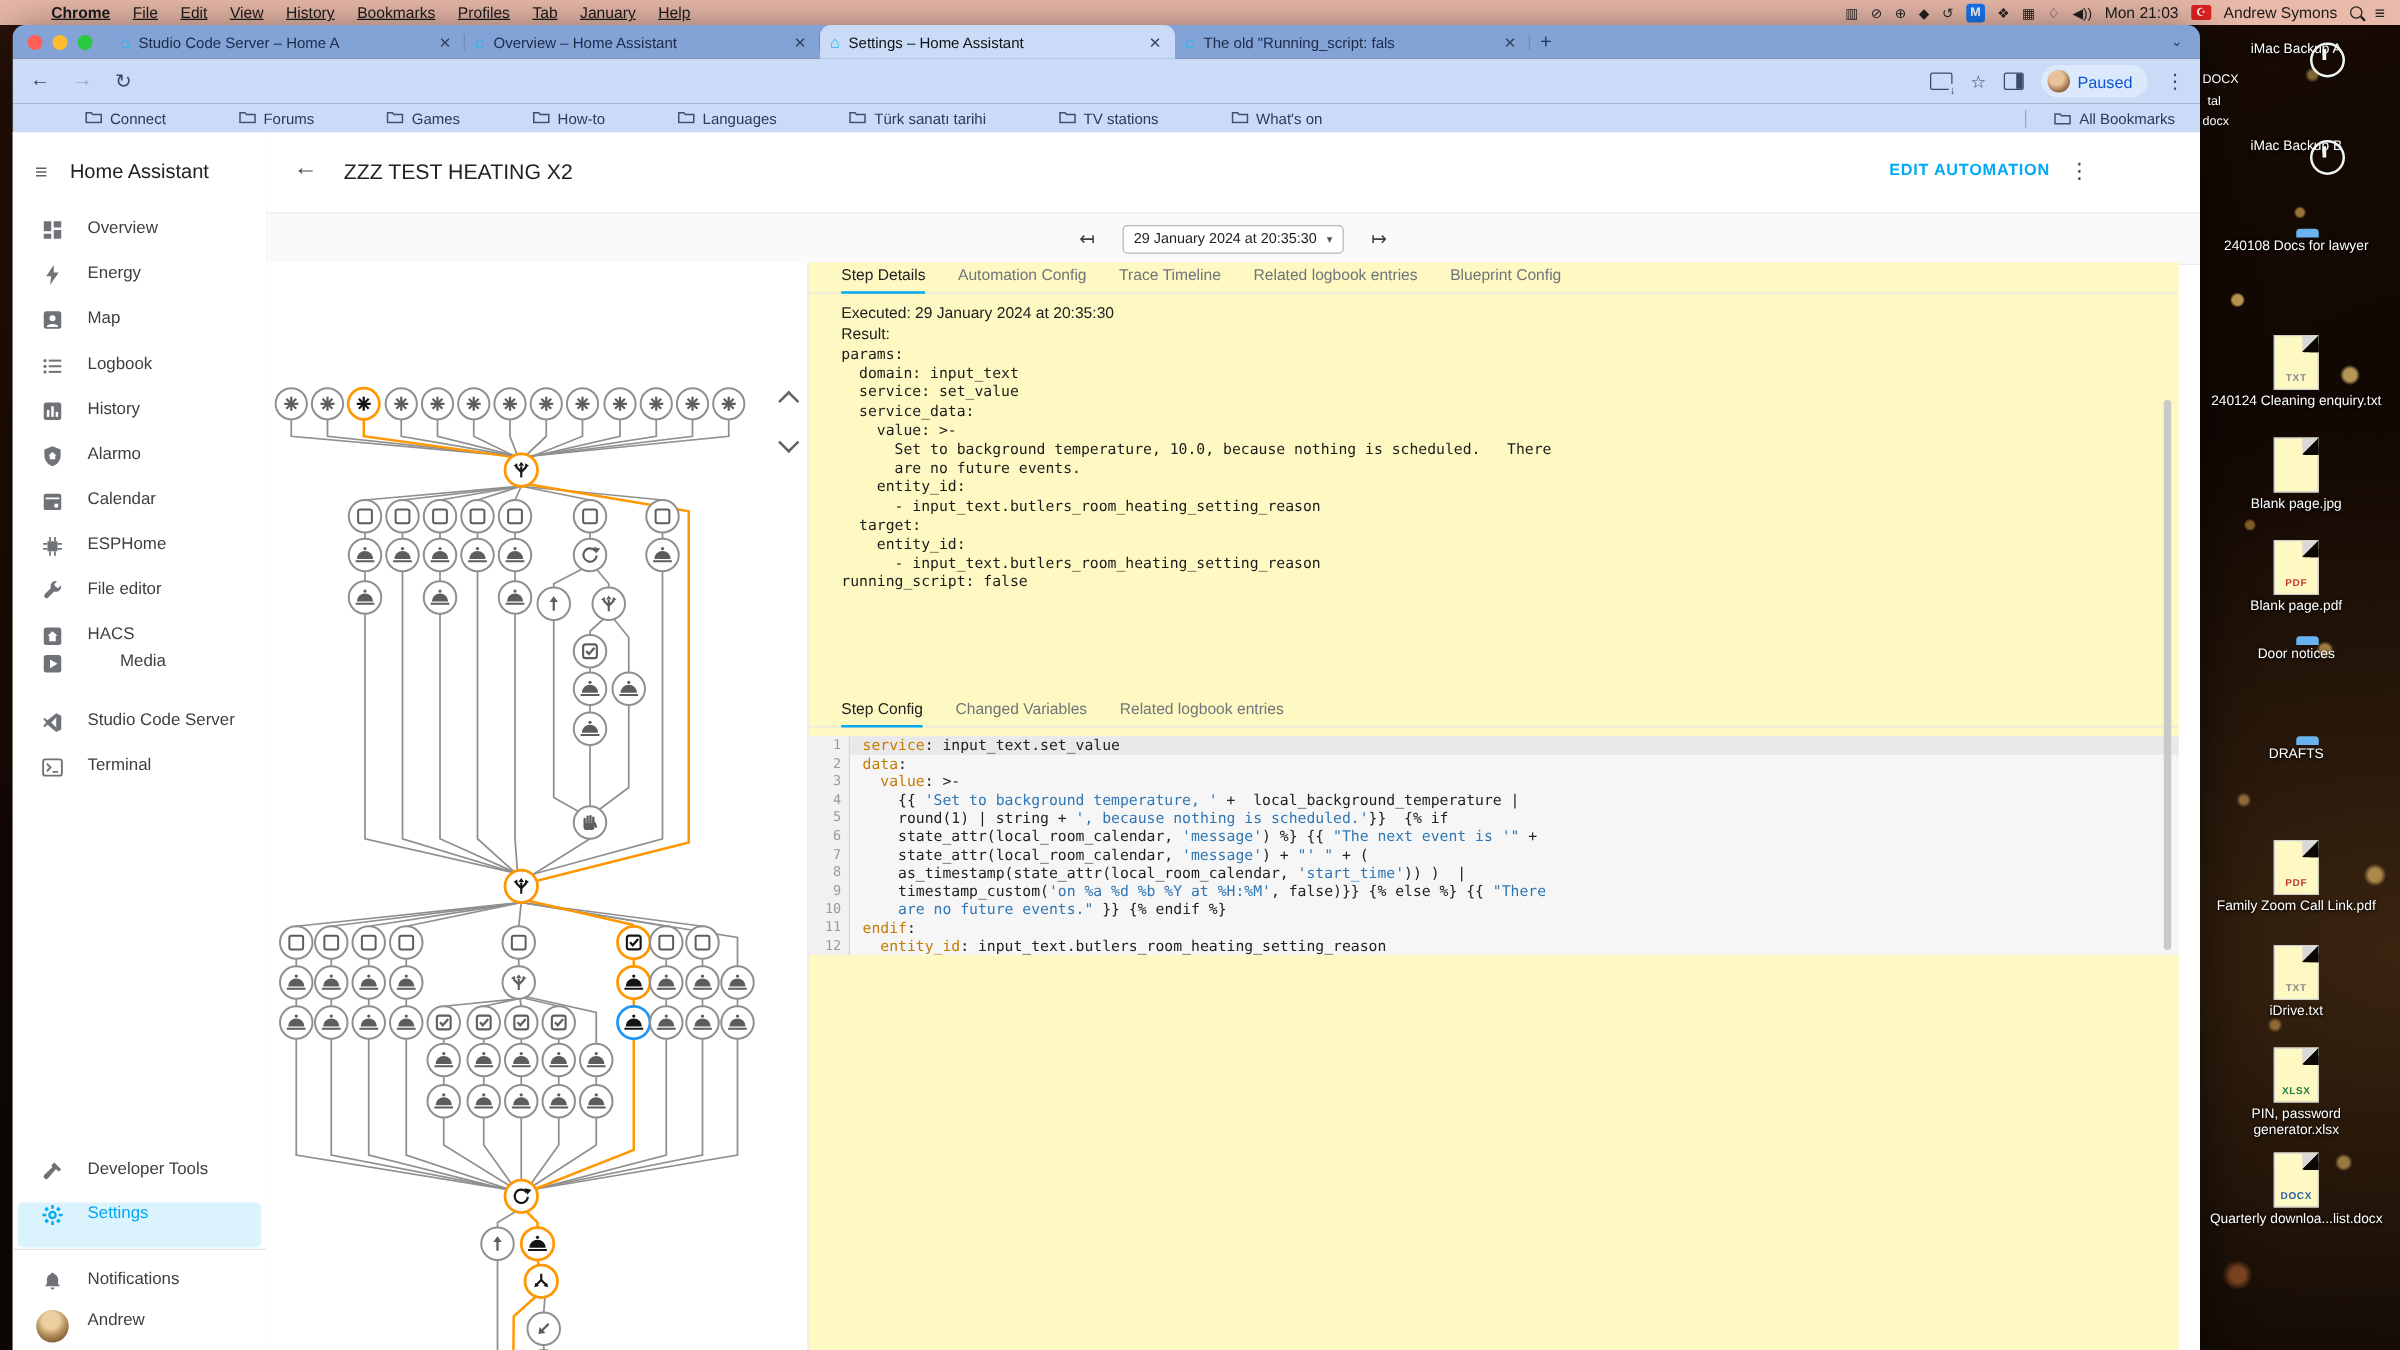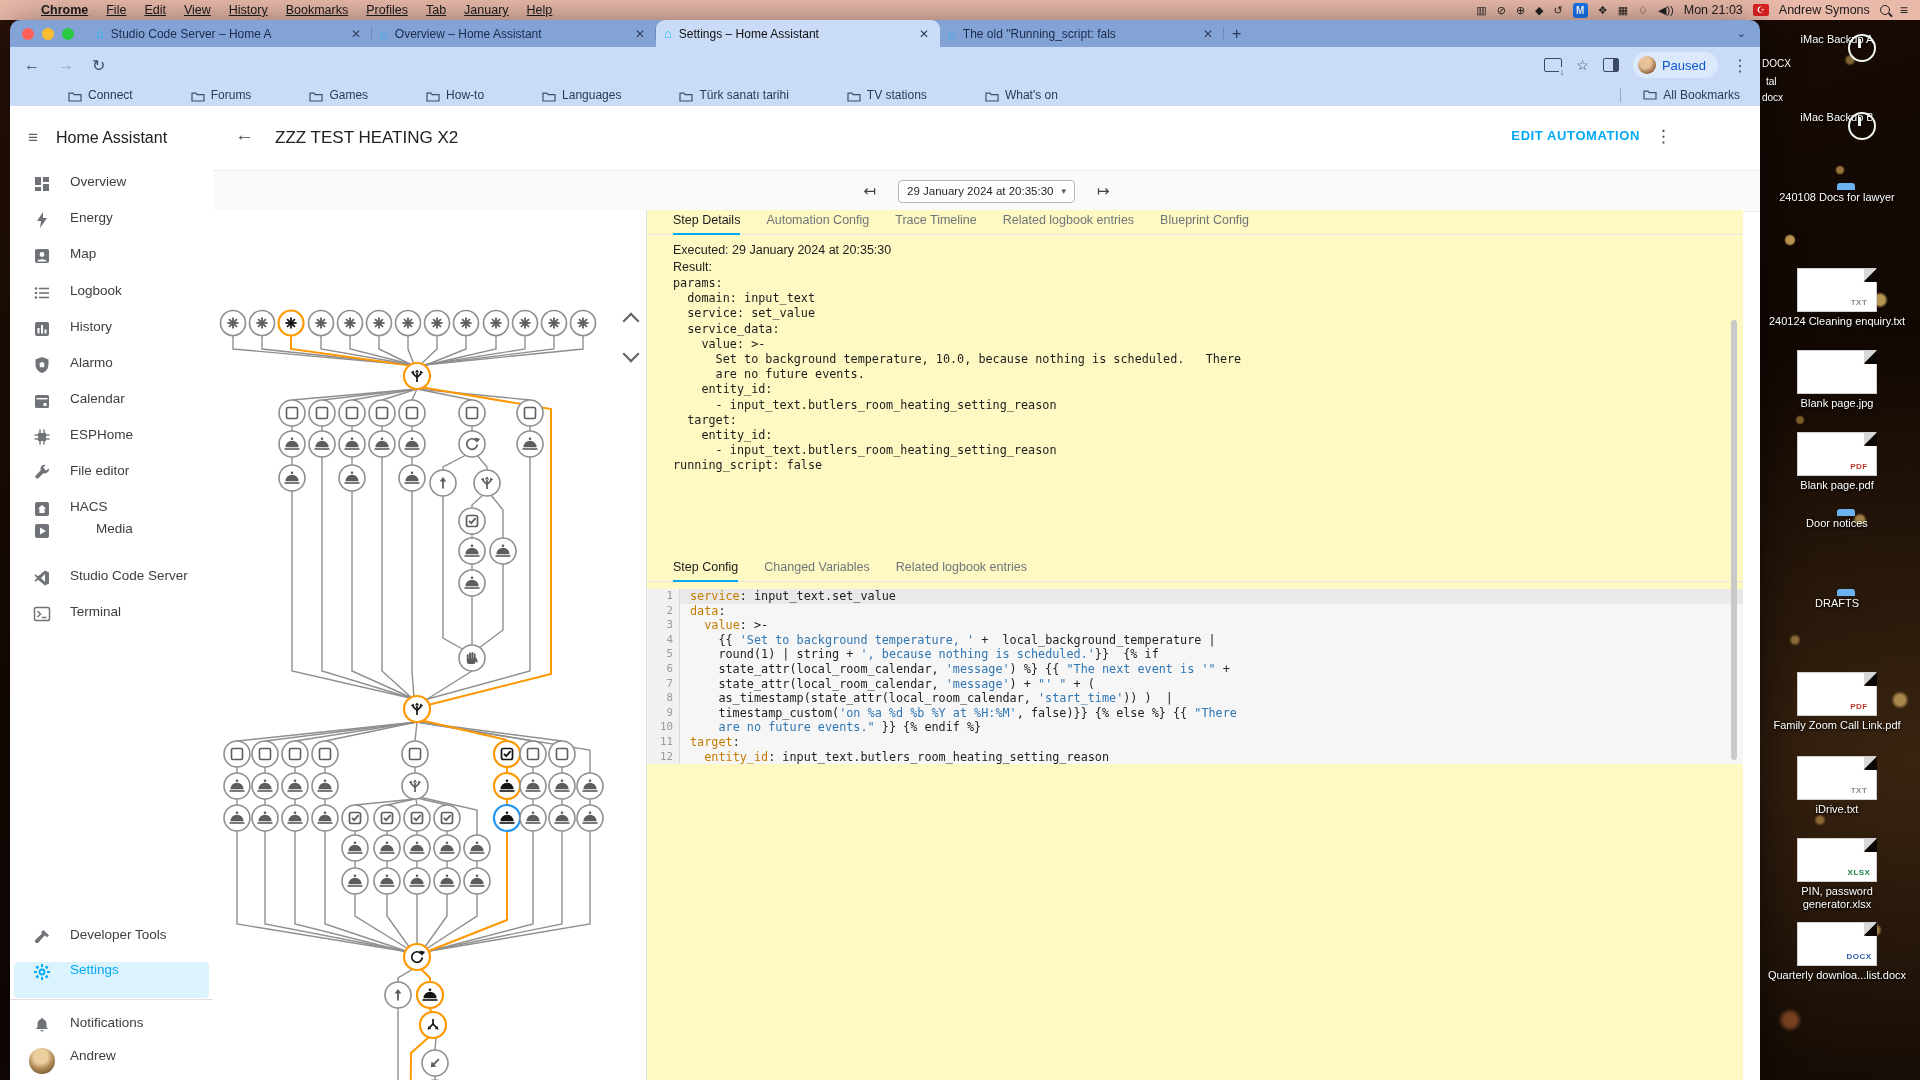--- a/index.html
+++ b/index.html
@@ -69,21 +69,21 @@
   .tb-ico{color:#3a4a66;font-size:14px;}
   .shareico{width:16px;height:12px;border:1.6px solid #3a4a66;border-radius:2px;position:relative;}
   .shareico::after{content:"↓";position:absolute;right:-4px;bottom:-6px;font-size:9px;color:#3a4a66;background:#c9dbf6;padding:0 1px;}
   .sideico{width:14px;height:12px;border:1.6px solid #3a4a66;border-radius:2px;position:relative;}
   .sideico::after{content:"";position:absolute;right:0;top:0;width:5px;height:12px;background:#3a4a66;}
   .paused{display:flex;align-items:center;gap:6px;background:#dcE8fb;background:#dce8fb;border-radius:14px;
           height:26px;padding:0 12px 0 5px;color:#0b57d0;font-size:13px;}
   .pava{width:18px;height:18px;border-radius:50%;background:radial-gradient(circle at 40% 35%,#e8c39a 0 35%,#9a6b43 70%,#6c462a 100%);}
   .bookmarks{position:absolute;left:0;top:63px;width:100%;height:23px;background:#c9dbf6;
              display:flex;align-items:center;font-size:12px;color:#2b3a55;border-bottom:1px solid #aabfe2;}
-  .bm{display:flex;align-items:flex-end;gap:6px;margin-left:22px;white-space:nowrap;padding-left:36px;}
+  .bm{display:flex;align-items:flex-start;gap:6px;margin-left:22px;white-space:nowrap;padding-left:36px;}
   .bm svg{display:block;}
   .bm-all{margin-left:auto;display:flex;align-items:center;gap:6px;margin-right:20px;}
   .bm-sep{width:1px;height:14px;background:#8fa7cd;margin-right:16px;}
   
   .page{position:absolute;left:0;top:86px;width:100%;height:974px;background:#fff;}
   
   .ha-side{position:absolute;left:0;top:0;width:203px;height:100%;background:#fff;border-right:1px solid #e0e0e0;}
   .ha-title{position:absolute;left:0;top:12px;height:40px;display:flex;align-items:center;}
   .ha-menuico{margin-left:18px;font-size:17px;color:#5f6368;}
   .ha-name{margin-left:18px;font-size:16px;color:#212121;}
@@ -141,22 +141,22 @@
   .dicon .lbl{margin-top:3px;font-size:11px;color:#fff;text-align:center;line-height:13px;
               text-shadow:0 1px 2px rgba(0,0,0,.9), 0 0 3px rgba(0,0,0,.7);max-width:142px;}
   .ic-drive{width:46px;height:40px;border-radius:5px;background:linear-gradient(#17876e,#0e6e59 70%,#b9bdbf 70%,#d8dcde 100%);
             position:relative;}
   .ic-drive::before{content:"";position:absolute;left:11px;top:4px;width:24px;height:24px;border-radius:50%;
             border:2.5px solid #eef5f2;}
   .ic-drive::after{content:"";position:absolute;left:21px;top:9px;width:2.5px;height:9px;background:#eef5f2;}
   .ic-folder{width:46px;height:34px;border-radius:3px;background:linear-gradient(#6ab2f0,#4f97dd);position:relative;margin-top:6px;}
   .ic-folder::before{content:"";position:absolute;left:0;top:-5px;width:18px;height:7px;border-radius:3px 3px 0 0;
             background:#6ab2f0;}
-  .ic-page{width:34px;height:42px;background:#ffffff;border:1px solid #cfcfcf;position:relative;
-           display:flex;align-items:flex-end;justify-content:center;padding-left:44px;}
+  .ic-page{width:34px;height:42px;background:#fef9c3;border:1px solid #cfcfcf;position:relative;
+           display:flex;align-items:flex-end;justify-content:center;}
   .ic-page::before{content:"";position:absolute;right:-1px;top:-1px;border:7px solid;
            border-color:#bbb transparent transparent #bbb;border-radius:0 0 0 3px;
            border-color:transparent #0d0703 #0d0703 transparent; }
   .ic-page::after{content:"";position:absolute;right:0px;top:0px;border:6px solid;
            border-color:#d8d8d8 transparent transparent #d8d8d8;}
   .ic-page .ext{font-size:8px;color:#8a8a8a;margin-bottom:4px;letter-spacing:.5px;font-weight:bold;}
   .ic-page.pdf .ext{color:#c0392b;} .ic-page.xlsx .ext{color:#1e7e45;} .ic-page.docx .ext{color:#2a5fa8;}
   .frag{position:absolute;font-size:10px;color:#fff;text-shadow:0 1px 2px #000;}
 </style>
 </head>
@@ -1163,21 +1163,21 @@
             <div class="cline hl"><span class="lnum">1</span><span class="ctext"><span class="tok-k">service</span><span class="tok-p">: input_text.set_value</span></span></div>
             <div class="cline"><span class="lnum">2</span><span class="ctext"><span class="tok-k">data</span><span class="tok-p">:</span></span></div>
             <div class="cline"><span class="lnum">3</span><span class="ctext"><span class="tok-p">  </span><span class="tok-k">value</span><span class="tok-p">: &gt;-</span></span></div>
             <div class="cline"><span class="lnum">4</span><span class="ctext"><span class="tok-p">    {{ </span><span class="tok-s">'Set to background temperature, '</span><span class="tok-p"> +  local_background_temperature |</span></span></div>
             <div class="cline"><span class="lnum">5</span><span class="ctext"><span class="tok-p">    round(1) | string + </span><span class="tok-s">', because nothing is scheduled.'</span><span class="tok-p">}}  {% if</span></span></div>
             <div class="cline"><span class="lnum">6</span><span class="ctext"><span class="tok-p">    state_attr(local_room_calendar, </span><span class="tok-s">'message'</span><span class="tok-p">) %} {{ </span><span class="tok-s">"The next event is '"</span><span class="tok-p"> +</span></span></div>
             <div class="cline"><span class="lnum">7</span><span class="ctext"><span class="tok-p">    state_attr(local_room_calendar, </span><span class="tok-s">'message'</span><span class="tok-p">) + </span><span class="tok-s">"' "</span><span class="tok-p"> + (</span></span></div>
             <div class="cline"><span class="lnum">8</span><span class="ctext"><span class="tok-p">    as_timestamp(state_attr(local_room_calendar, </span><span class="tok-s">'start_time'</span><span class="tok-p">)) )  |</span></span></div>
             <div class="cline"><span class="lnum">9</span><span class="ctext"><span class="tok-p">    timestamp_custom(</span><span class="tok-s">'on %a %d %b %Y at %H:%M'</span><span class="tok-p">, false)}} {% else %} {{ </span><span class="tok-s">"There</span></span></div>
             <div class="cline"><span class="lnum">10</span><span class="ctext"><span class="tok-p">    </span><span class="tok-s">are no future events."</span><span class="tok-p"> }} {% endif %}</span></span></div>
-            <div class="cline"><span class="lnum">11</span><span class="ctext"><span class="tok-k">target</span><span class="tok-p">:</span></span></div>
+            <div class="cline"><span class="lnum">11</span><span class="ctext"><span class="tok-k">endif</span><span class="tok-p">:</span></span></div>
             <div class="cline"><span class="lnum">12</span><span class="ctext"><span class="tok-p">  </span><span class="tok-k">entity_id</span><span class="tok-p">: input_text.butlers_room_heating_setting_reason</span></span></div>
           </div>
         <div class="scrollbar"></div>
       </div>
     </div>
   </div>
 
   <div id="dicons">
   <div class="dicon" style="top: 30px;">
     <span class="icn"><span class="ic-drive"></span></span>

